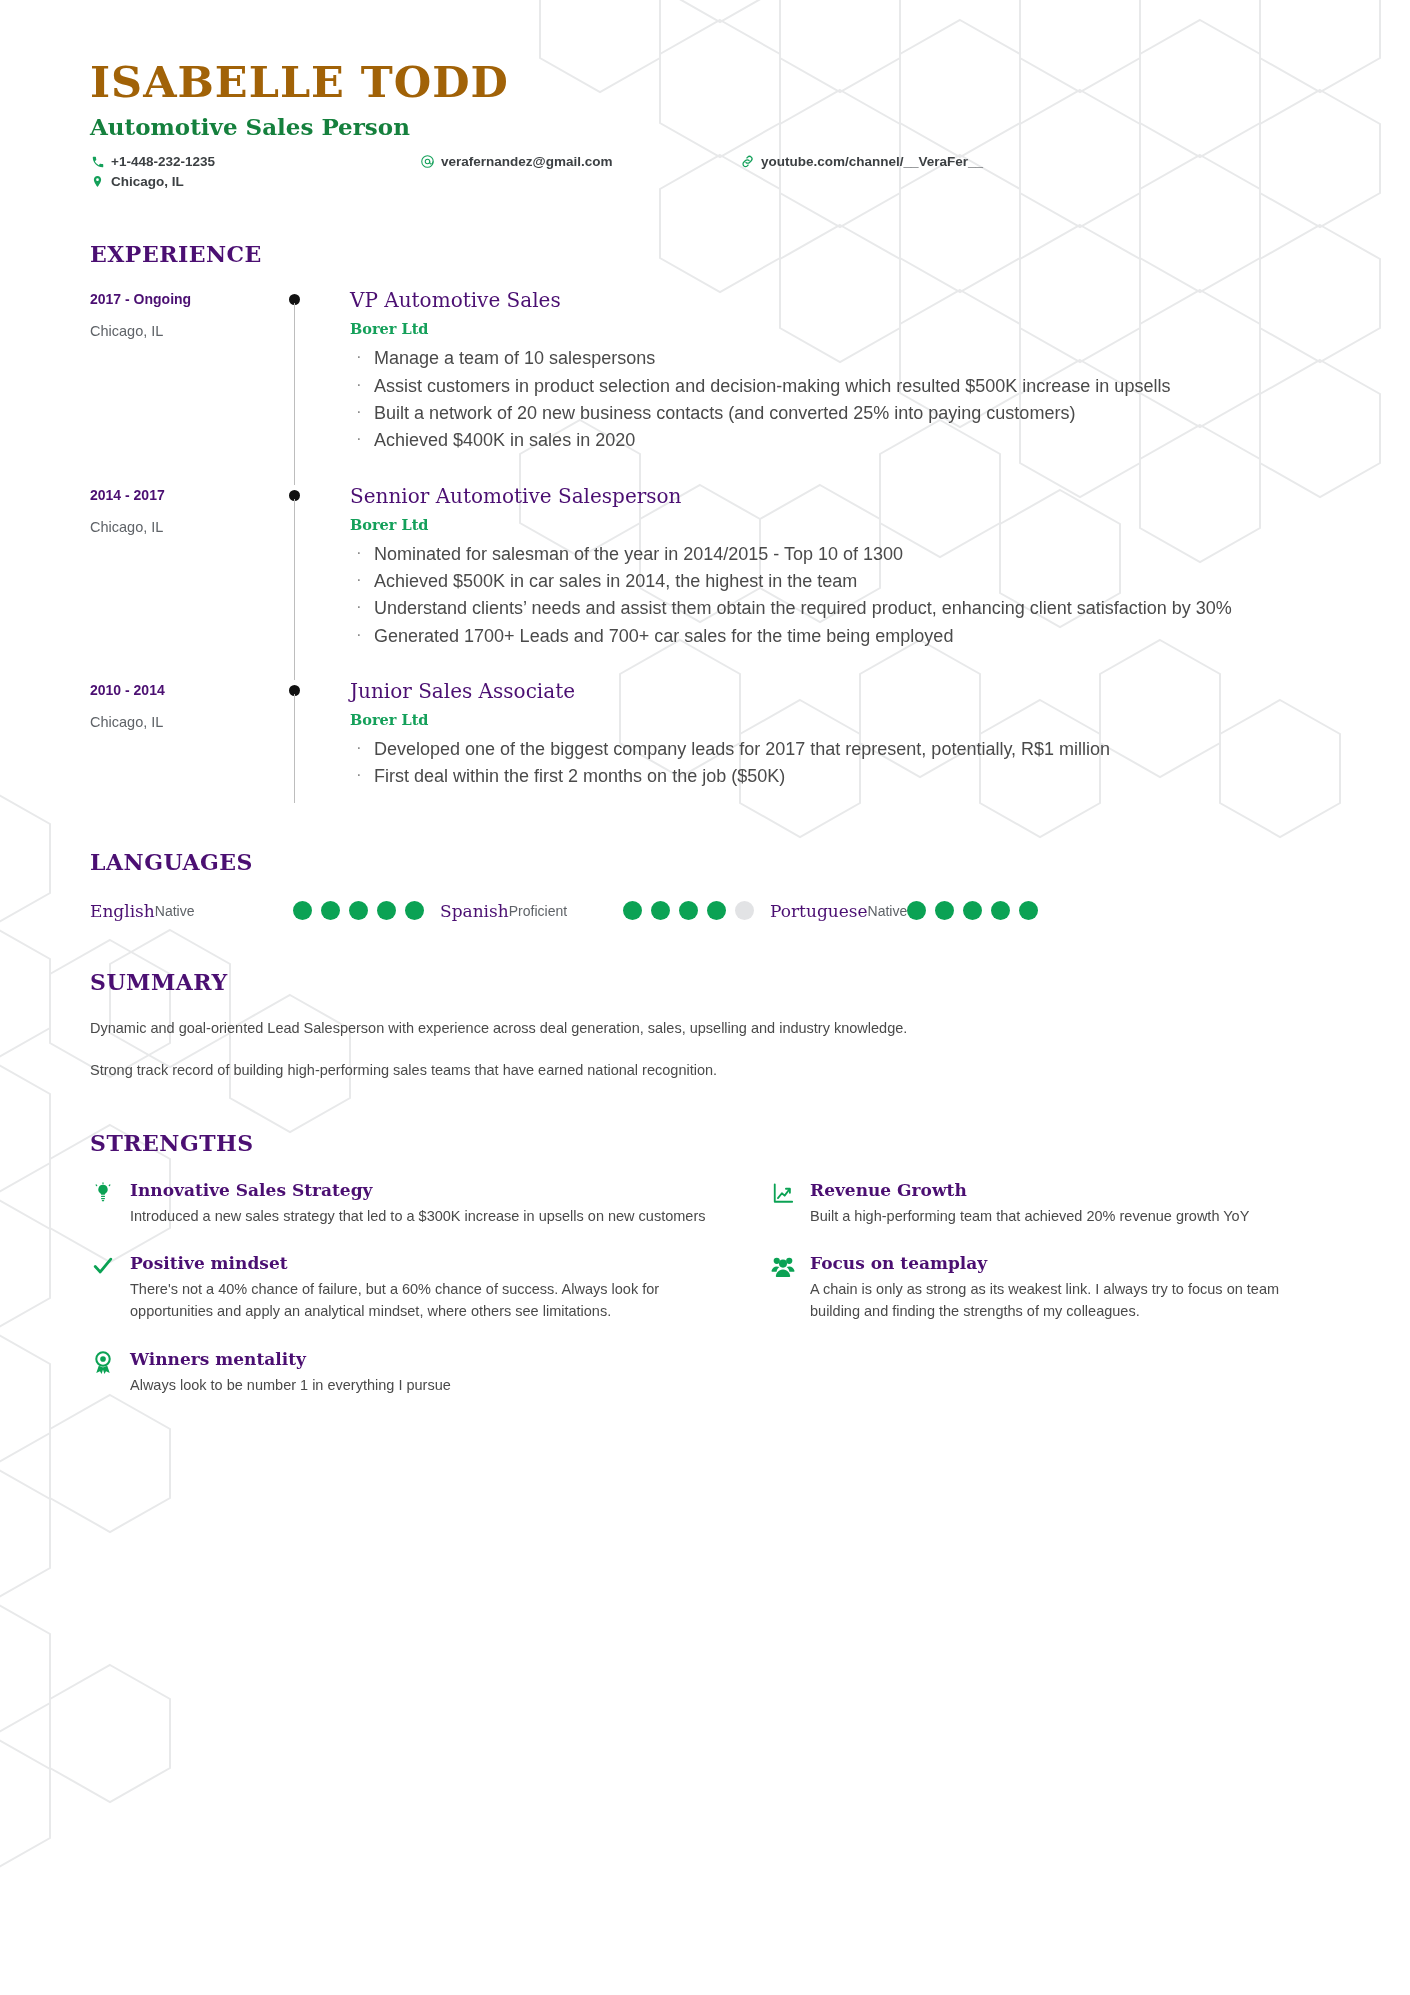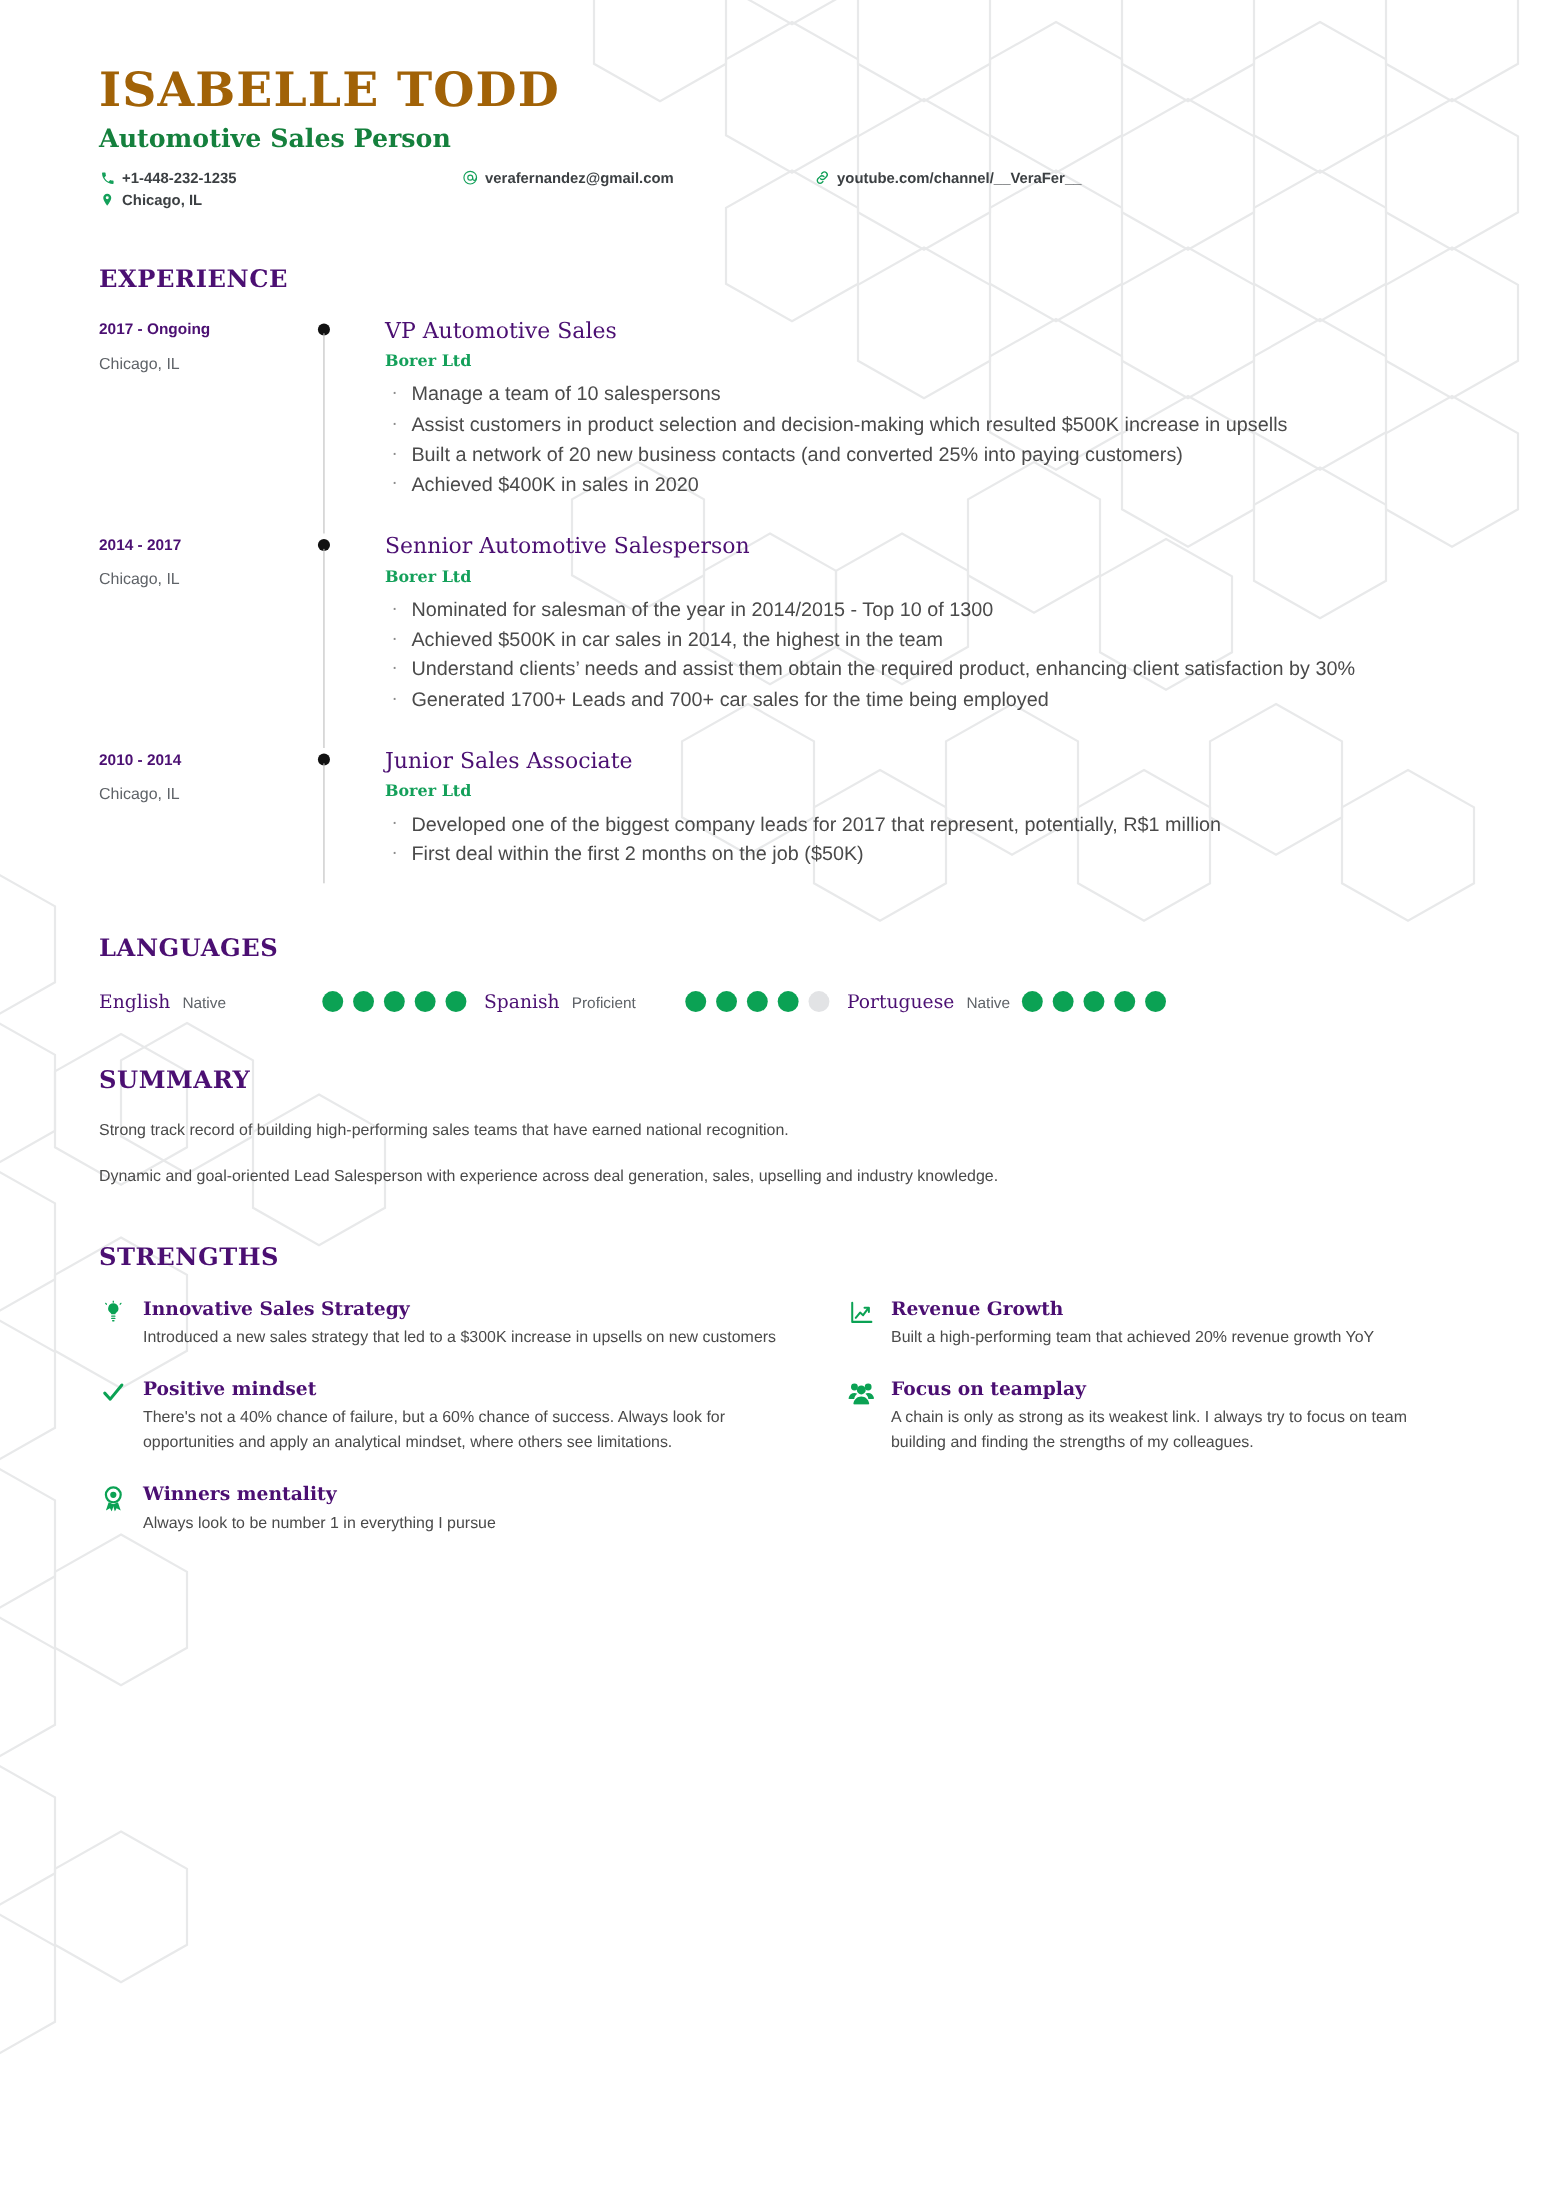--- a/index.html
+++ b/index.html
@@ -183,21 +183,21 @@
   
   #languages-section { margin-top: 28px; }
   #languages-section .section-title { margin-bottom: 26px; }
   .lang-row {
     display: flex;
     align-items: center;
   }
   .lang-block {
     display: flex;
     align-items: center;
-    gap: 11px;
+    gap: 0;
   }
   .lang-block.l0 { width: 350px; }
   .lang-block.l1 { width: 330px; }
   .lang-block.l2 { width: auto; }
   .lang-name {
     font-family: "DejaVu Serif", serif;
     font-size: 17px;
     color: #4b0f72;
   }
   .lang-level {
@@ -498,22 +498,22 @@
           <i class="dot on"></i>
         </span>
       </div>
 
     </div>
   </section>
 
 
   <section id="summary-section">
     <h2 class="section-title">SUMMARY</h2>
+    <p class="summary-p">Dynamic and goal-oriented Lead Salesperson with experience across deal generation, sales, upselling and industry knowledge.</p>
     <p class="summary-p">Strong track record of building high-performing sales teams that have earned national recognition.</p>
-    <p class="summary-p">Dynamic and goal-oriented Lead Salesperson with experience across deal generation, sales, upselling and industry knowledge.</p>
   </section>
 
   <section id="strengths-section">
     <h2 class="section-title">STRENGTHS</h2>
     <div class="strengths-grid">
 
       <div class="strength">
         <span class="strength-ico">
           <svg width="20" height="22" viewBox="0 0 24 26" fill="currentColor">
             <path d="M12 3.2a5.6 5.6 0 0 0-3.2 10.2c.6.5 1 1.1 1.1 1.8h4.2c.1-.7.5-1.3 1.1-1.8A5.6 5.6 0 0 0 12 3.2z"></path>

